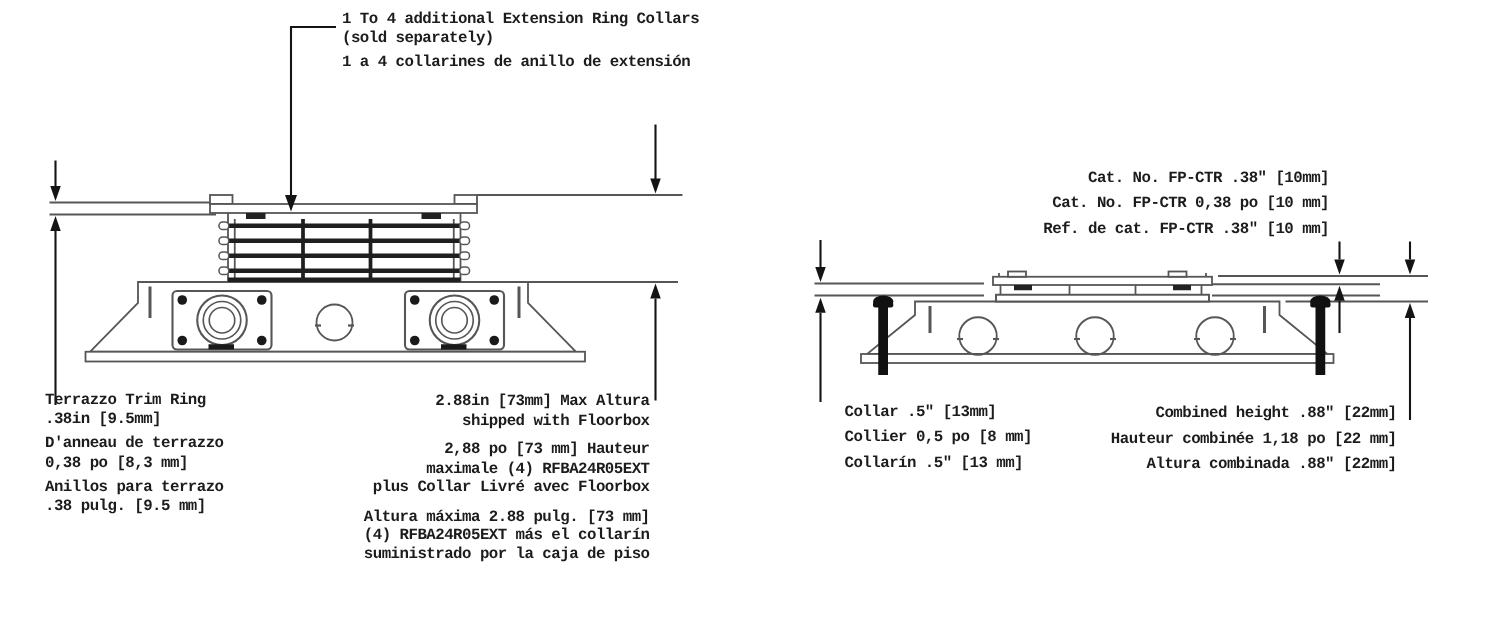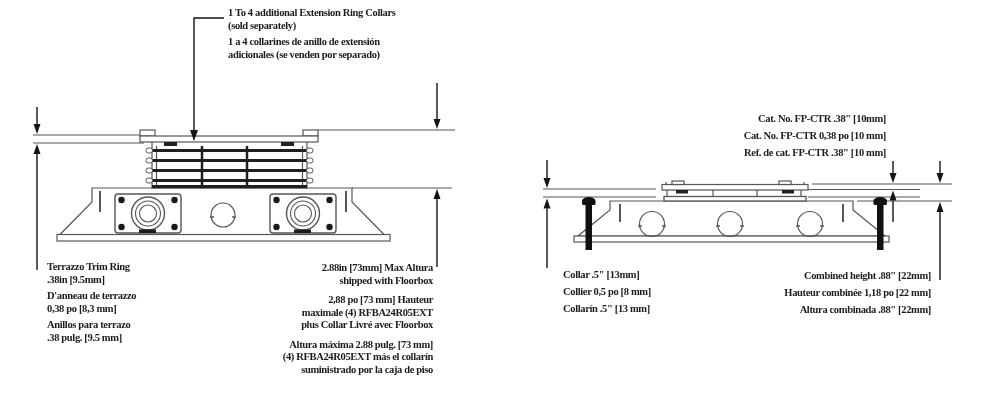--- a/index.html
+++ b/index.html
@@ -1,18 +1,18 @@
 <!DOCTYPE html>
 <html><head>
 <meta charset="utf-8">
 <style>
   html,body { margin:0; padding:0; background:#fff; }
   .canvas {
     position:relative; width:1006px; height:396px; background:#ffffff;
-    font-family:Liberation Serif, serif; overflow:hidden;
+    font-family:Liberation Mono, monospace; overflow:hidden;
   }
   svg.art { position:absolute; left:0; top:0; }
   .note {
     position:absolute; font-size:10.5px; font-weight:bold; line-height:12.5px;
     letter-spacing:-0.35px; color:#1c1c1c; white-space:nowrap;
   }
   .note.r { text-align:right; }
   .note .grp { margin:0 0 4px 0; }
   .note.wgap .grp { margin-bottom:7px; }
   .note .ln { margin:0; }
@@ -209,25 +209,24 @@
     </g>
   </svg>
 
   <div class="note" style="left:228px; top:7px;">
     <div class="grp">
       <div class="ln">1 To 4 additional Extension Ring Collars</div>
       <div class="ln">(sold separately)</div>
     </div>
     <div class="grp">
       <div class="ln">1 a 4 collarines de anillo de extensión</div>
-      <div class="ln">adicionales (se venden por separado)</div>
-    </div>
-  </div>
-
-  <div class="note" style="left:47px; top:261px;">
+    </div>
+  </div>
+
+  <div class="note" style="left:30px; top:261px;">
     <div class="grp">
       <div class="ln">Terrazzo Trim Ring</div>
       <div class="ln">.38in [9.5mm]</div>
     </div>
     <div class="grp">
       <div class="ln">D'anneau de terrazzo</div>
       <div class="ln">0,38 po [8,3 mm]</div>
     </div>
     <div class="grp">
       <div class="ln">Anillos para terrazo</div>

